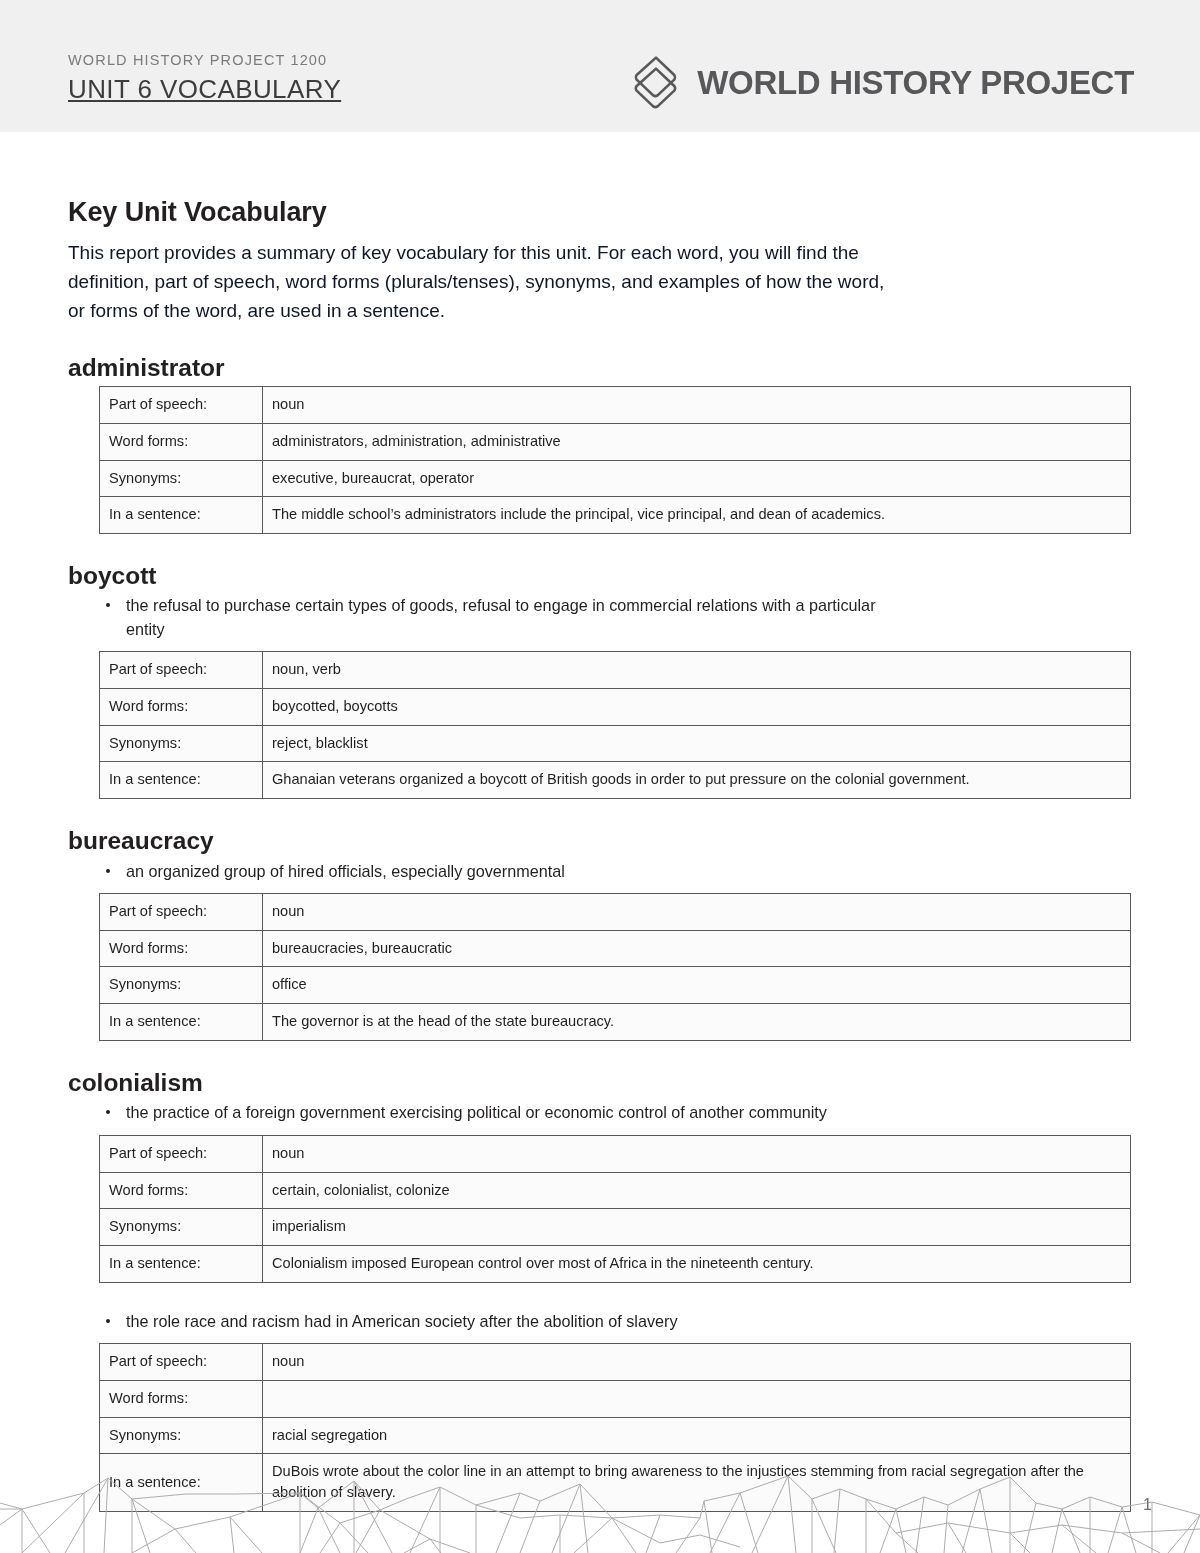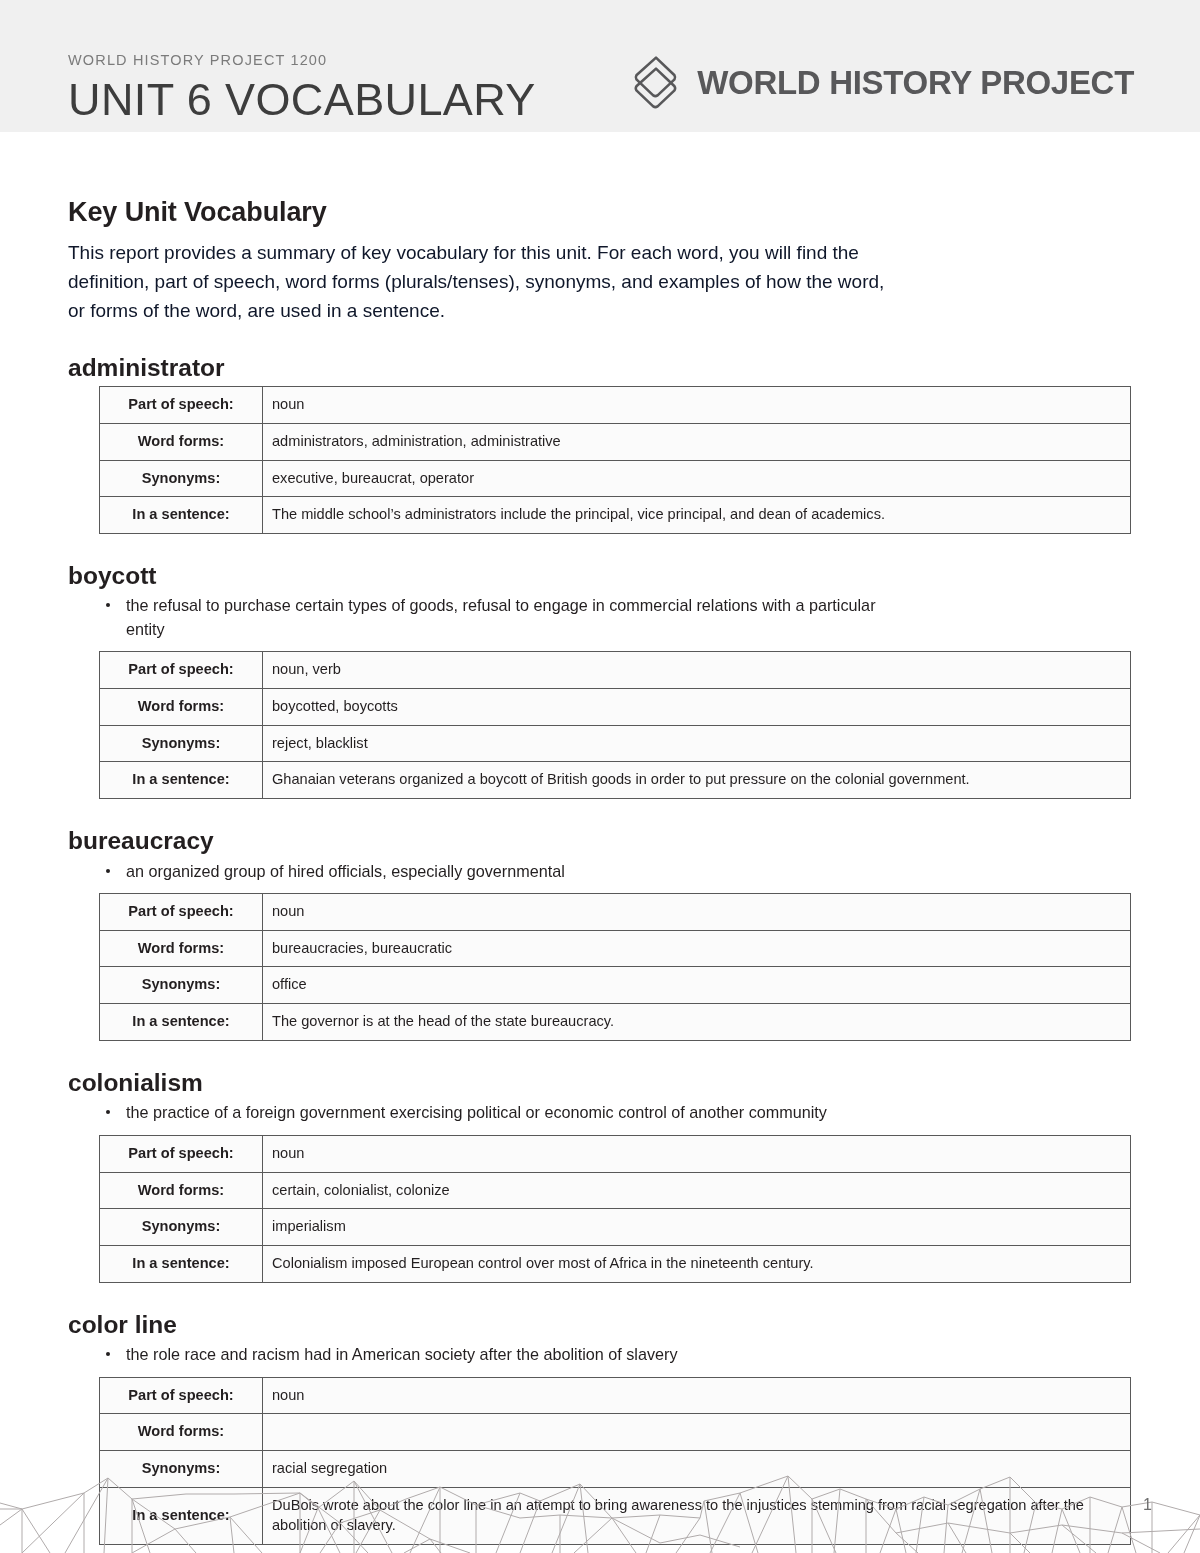--- a/index.html
+++ b/index.html
@@ -32,27 +32,28 @@
   .kicker {
     font-size: 14.5px;
     letter-spacing: 1.15px;
     color: #7b7b7b;
     font-weight: 400;
     white-space: nowrap;
     margin: 0;
     line-height: 1.2;
   }
   .unit-title {
-    font-size: 45px;
+    font-size: 26px;
     letter-spacing: 0.4px;
     color: #3d3d3d;
     font-weight: 400;
     white-space: nowrap;
     margin: 7px 0 0 0;
     line-height: 1.05;
+    text-decoration: underline;
   }
 
   .brand {
     position: absolute;
     right: 66px;
     top: 55px;
     display: flex;
     align-items: center;
     gap: 15px;
     text-align: right;
@@ -138,22 +139,22 @@
     font-size: 14.6px;
     line-height: 1.42;
     vertical-align: middle;
     padding: 7px 9px 8px 9px;
     color: #231f20;
     background: #fbfbfb;
   }
   td.cell-label {
     width: 144px;
     background: #ebebeb;
-    text-align: center;
-    font-weight: 700;
+    text-align: left;
+    font-weight: 400;
     padding-right: 9px;
     white-space: nowrap;
   }
   td.cell-value {
     background: #fbfbfb;
     text-align: left;
   }
   tr.row-sentence td { vertical-align: top; }
   tr.row-sentence td.cell-label { vertical-align: middle; }
 
@@ -301,21 +302,20 @@
         </tr>
         <tr class="row-sentence">
           <td class="cell-label">In a sentence:</td>
           <td class="cell-value">Colonialism imposed European control over most of Africa in the nineteenth century.</td>
         </tr>
       </tbody>
     </table>
   </div>
 
   <div class="entry">
-    <h2 class="entry-word">color line</h2>
     <ul class="entry-defs">
       <li>the role race and racism had in American society after the abolition of slavery</li>
     </ul>
     <table class="vocab-table">
       <tbody>
         <tr class="row-pos">
           <td class="cell-label">Part of speech:</td>
           <td class="cell-value">noun</td>
         </tr>
         <tr class="row-forms">

